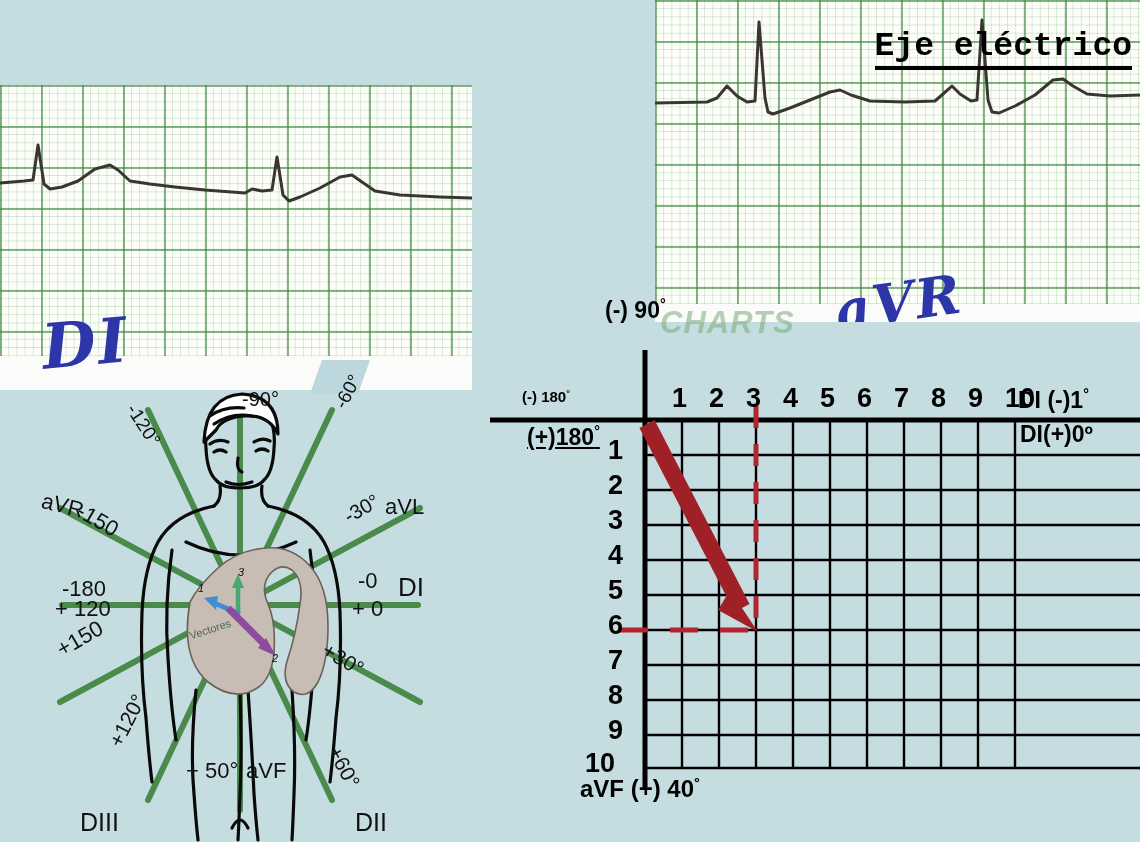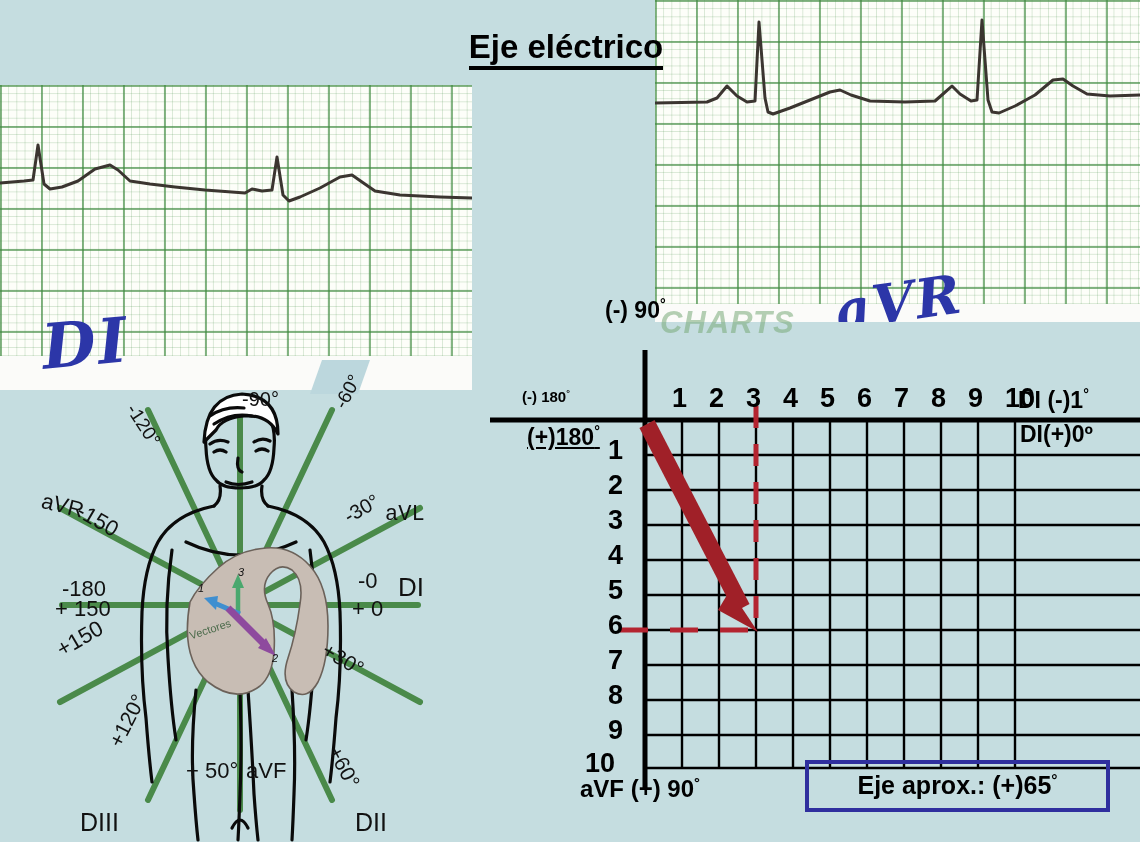--- a/index.html
+++ b/index.html
@@ -8,24 +8,25 @@
     background:#c5dde0;
     font-family:"Liberation Sans", sans-serif;
     overflow:hidden;
     position:relative;
   }
   .abs{position:absolute;}
 
   
   #title{
     left:0;top:28px;width:1132px;
-    text-align:center;
+    text-align:right;
     font-size:33px;font-weight:bold;color:#000;
     letter-spacing:0px;
     z-index:40;
+    font-family:Liberation Mono, monospace;
   }
   #title span{
     border-bottom:4px solid #000;
     padding-bottom:1px;
   }
 
   
   .ecg{
     background:#fbfdf7;
     overflow:hidden;
@@ -190,24 +191,24 @@
         <polygon points="276,266 258,258 266,248" fill="#8e4a9e"></polygon>
       </g>
     </g>
   </svg>
 
   <div class="axlabel" style="left:242px;top:-2px;font-size:20px;">-90°</div>
   <div class="axlabel" style="left:140px;top:10px;font-size:19px;transform:rotate(57deg);transform-origin:left top;">-120°</div>
   <div class="axlabel" style="left:330px;top:12px;font-size:19px;transform:rotate(-62deg);transform-origin:left top;">-60°</div>
   <div class="axlabel" style="left:45px;top:98px;font-size:22px;transform:rotate(14deg);transform-origin:left top;">aVR</div>
   <div class="axlabel" style="left:85px;top:108px;font-size:22px;transform:rotate(30deg);transform-origin:left top;">-150</div>
-  <div class="axlabel" style="left:385px;top:112px;font-size:22px;font-family:Liberation Mono, monospace;">aVL</div>
+  <div class="axlabel" style="left:385px;top:104px;font-size:22px;">aVL</div>
   <div class="axlabel" style="left:340px;top:118px;font-size:20px;transform:rotate(-30deg);transform-origin:left top;">-30°</div>
   <div class="axlabel" style="left:62px;top:186px;font-size:22px;">-180</div>
-  <div class="axlabel" style="left:55px;top:206px;font-size:22px;">+ 150</div>
+  <div class="axlabel" style="left:55px;top:206px;font-size:22px;">+ 120</div>
   <div class="axlabel" style="left:358px;top:178px;font-size:22px;">-0</div>
   <div class="axlabel" style="left:352px;top:206px;font-size:22px;">+ 0</div>
   <div class="axlabel" style="left:398px;top:182px;font-size:26px;">DI</div>
   <div class="axlabel" style="left:52px;top:250px;font-size:22px;transform:rotate(-30deg);transform-origin:left top;">+150</div>
   <div class="axlabel" style="left:330px;top:248px;font-size:21px;transform:rotate(30deg);transform-origin:left top;">+30°</div>
   <div class="axlabel" style="left:104px;top:350px;font-size:21px;transform:rotate(-63deg);transform-origin:left top;">+120°</div>
   <div class="axlabel" style="left:186px;top:368px;font-size:22px;">+ 50°</div>
   <div class="axlabel" style="left:246px;top:368px;font-size:22px;">aVF</div>
   <div class="axlabel" style="left:344px;top:352px;font-size:21px;transform:rotate(62deg);transform-origin:left top;">+60°</div>
   <div class="axlabel" style="left:80px;top:418px;font-size:25px;">DIII</div>
@@ -271,21 +272,21 @@
     <span>(-) 180</span><span class="deg">°</span>
   </div>
   <div class="plotlbl" style="left:37px;top:135px;font-size:23px;text-decoration:underline;">
     <span>(+)180</span><span class="deg">°</span>
   </div>
   <div class="plotlbl" style="left:528px;top:98px;font-size:23px;">
     <span>DI (-)1</span><span class="deg">°</span>
   </div>
   <div class="plotlbl" style="left:530px;top:133px;font-size:23px;">DI(+)0º</div>
   <div class="plotlbl" style="left:90px;top:487px;font-size:24px;">
-    <span>aVF (+) 90</span><span class="deg">°</span>
+    <span>aVF (+) 40</span><span class="deg">°</span>
   </div>
 
   <div id="xticks">
       <div class="plotlbl" style="left: 182px; top: 95px; font-size: 27px;">1</div>
       <div class="plotlbl" style="left: 219px; top: 95px; font-size: 27px;">2</div>
       <div class="plotlbl" style="left: 256px; top: 95px; font-size: 27px;">3</div>
       <div class="plotlbl" style="left: 293px; top: 95px; font-size: 27px;">4</div>
       <div class="plotlbl" style="left: 330px; top: 95px; font-size: 27px;">5</div>
       <div class="plotlbl" style="left: 367px; top: 95px; font-size: 27px;">6</div>
       <div class="plotlbl" style="left: 404px; top: 95px; font-size: 27px;">7</div>
@@ -300,18 +301,13 @@
       <div class="plotlbl" style="left: 118px; top: 217px; font-size: 27px;">3</div>
       <div class="plotlbl" style="left: 118px; top: 252px; font-size: 27px;">4</div>
       <div class="plotlbl" style="left: 118px; top: 287px; font-size: 27px;">5</div>
       <div class="plotlbl" style="left: 118px; top: 322px; font-size: 27px;">6</div>
       <div class="plotlbl" style="left: 118px; top: 357px; font-size: 27px;">7</div>
       <div class="plotlbl" style="left: 118px; top: 392px; font-size: 27px;">8</div>
       <div class="plotlbl" style="left: 118px; top: 427px; font-size: 27px;">9</div>
       <div class="plotlbl" style="left: 95px; top: 460px; font-size: 27px;">10</div>
     </div>
 
-  <div id="eje-box" style="left:315px;top:472px;width:297px;height:44px;">
-    <span class="txt">
-      <span>Eje aprox.: (+)65</span><span class="deg">°</span>
-    </span>
-  </div>
 </div>
 
 </body></html>

